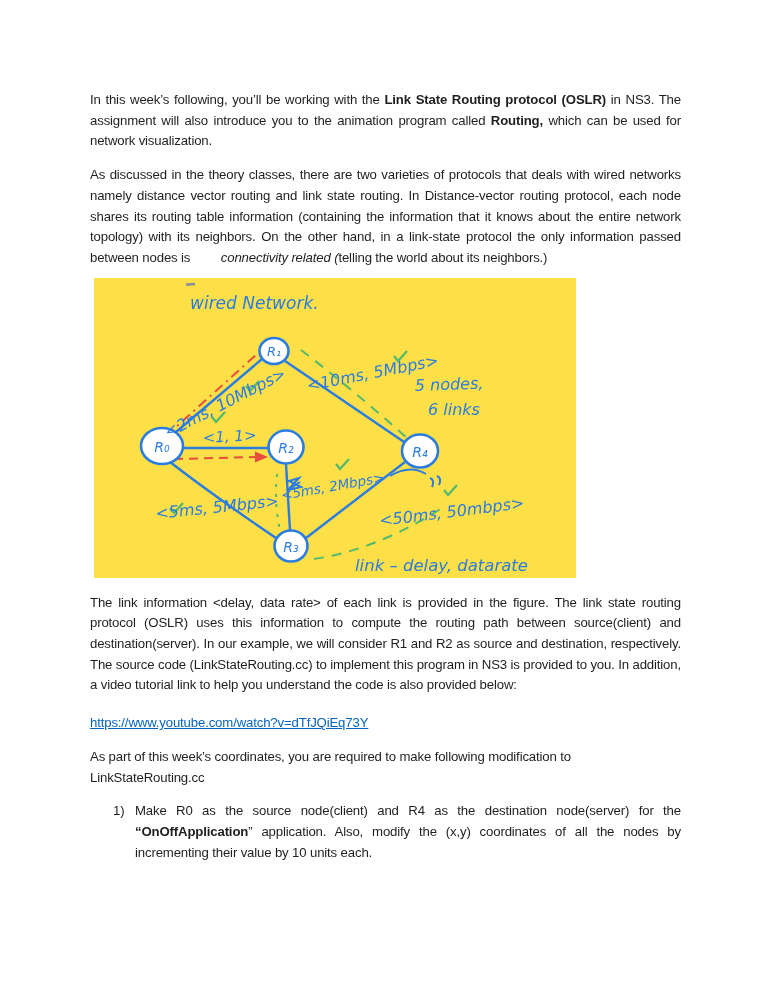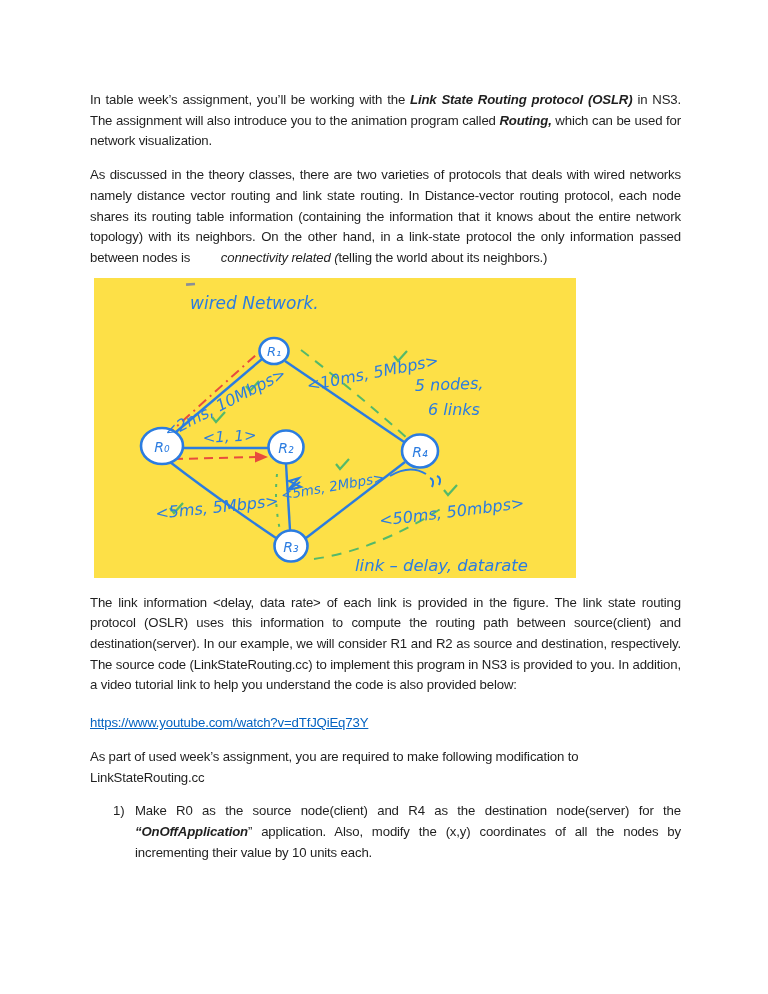--- a/index.html
+++ b/index.html
@@ -2,38 +2,38 @@
 <html><head>
 <meta charset="utf-8">
 <style>
   html,body{margin:0;padding:0;background:#ffffff;}
   .page{position:relative;width:768px;height:994px;background:#fff;overflow:hidden;
         font-family:"Liberation Sans",sans-serif;color:#1f1f1f;}
   .doc{position:absolute;left:90px;top:90px;width:591px;}
   .para{font-size:13.2px;letter-spacing:-0.15px;line-height:20.7px;
         text-align:justify;margin:0 0 13px 0;}
   .para.left{text-align:left;}
-  .b{font-weight:700;font-style:italic;}
+  .b{font-weight:700;}
   .i{font-style:italic;margin-left:27px;}
   a.url{color:#0563C1;text-decoration:underline;cursor:pointer;font-size:13.2px;
         letter-spacing:-0.15px;line-height:20.7px;}
   .linkline{margin:17px 0 13px 0;}
   .figwrap{width:482px;height:300px;margin:-4px 0 15px 4px;background:#fde047;}
   .hand{font-family:"DejaVu Sans",sans-serif;font-style:italic;fill:#2b7ce0;}
   .numlist{display:flex;align-items:flex-start;}
   .marker{flex:none;width:22px;margin-left:23px;font-size:13.2px;line-height:20.7px;}
   .numlist .para{flex:1;margin-bottom:15px;}
 </style>
 </head>
 <body>
 
 <div class="page">
   <div class="doc">
 
-    <p class="para"><span>In table week’s assignment, you’ll be working with the </span><span class="b">Link State Routing protocol (OSLR)</span><span> in NS3. The assignment will also introduce you to the animation program called </span><span class="b">Routing,</span><span> which can be used for network visualization.</span></p>
+    <p class="para"><span>In this week’s following, you’ll be working with the </span><span class="b">Link State Routing protocol (OSLR)</span><span> in NS3. The assignment will also introduce you to the animation program called </span><span class="b">Routing,</span><span> which can be used for network visualization.</span></p>
 
     <p class="para"><span>As discussed in the theory classes, there are two varieties of protocols that deals with wired networks namely distance vector routing and link state routing. In Distance-vector routing protocol, each node shares its routing table information (containing the information that it knows about the entire network topology) with its neighbors. On the other hand, in a link-state protocol the only information passed between nodes is </span><span class="i">connectivity related (</span><span>telling the world about its neighbors.)</span></p>
 
 
     <div class="figwrap">
       <svg width="482" height="300" viewBox="0 0 482 300">
 
         <rect x="92" y="5" width="9" height="2.6" fill="#8a8f98" transform="rotate(-4 96 6)"></rect>
 
         <text class="hand" x="96" y="31" font-size="17">wired Network.</text>
@@ -89,21 +89,21 @@
         <text class="hand" x="321" y="113" font-size="16" transform="rotate(-2 321 113)">5 nodes,</text>
         <text class="hand" x="334" y="137" font-size="16">6 links</text>
         <text class="hand" x="261" y="293" font-size="16.5">link  –  delay, datarate</text>
       </svg>
     </div>
 
     <p class="para">The link information &lt;delay, data rate&gt; of each link is provided in the figure. The link state routing protocol (OSLR) uses this information to compute the routing path between source(client) and destination(server). In our example, we will consider R1 and R2 as source and destination, respectively. The source code (LinkStateRouting.cc) to implement this program in NS3 is provided to you.  In addition, a video tutorial link to help you understand the code is also provided below:</p>
 
     <p class="para left linkline"><a class="url">https://www.youtube.com/watch?v=dTfJQiEq73Y</a></p>
 
-    <p class="para left">As part of used week’s assignment, you are required to make following modification to LinkStateRouting.cc</p>
+    <p class="para left">As part of this week’s coordinates, you are required to make following modification to LinkStateRouting.cc</p>
 
     <div class="numlist">
       <div class="marker">1)</div>
       <p class="para"><span>Make R0 as the source node(client) and R4 as the destination node(server) for the </span><span class="b">“OnOffApplication</span><span>” application.  Also, modify the (x,y) coordinates of all the nodes by incrementing their value by 10 units each.</span></p>
     </div>
 
   </div>
 </div>
 
 </body></html>

